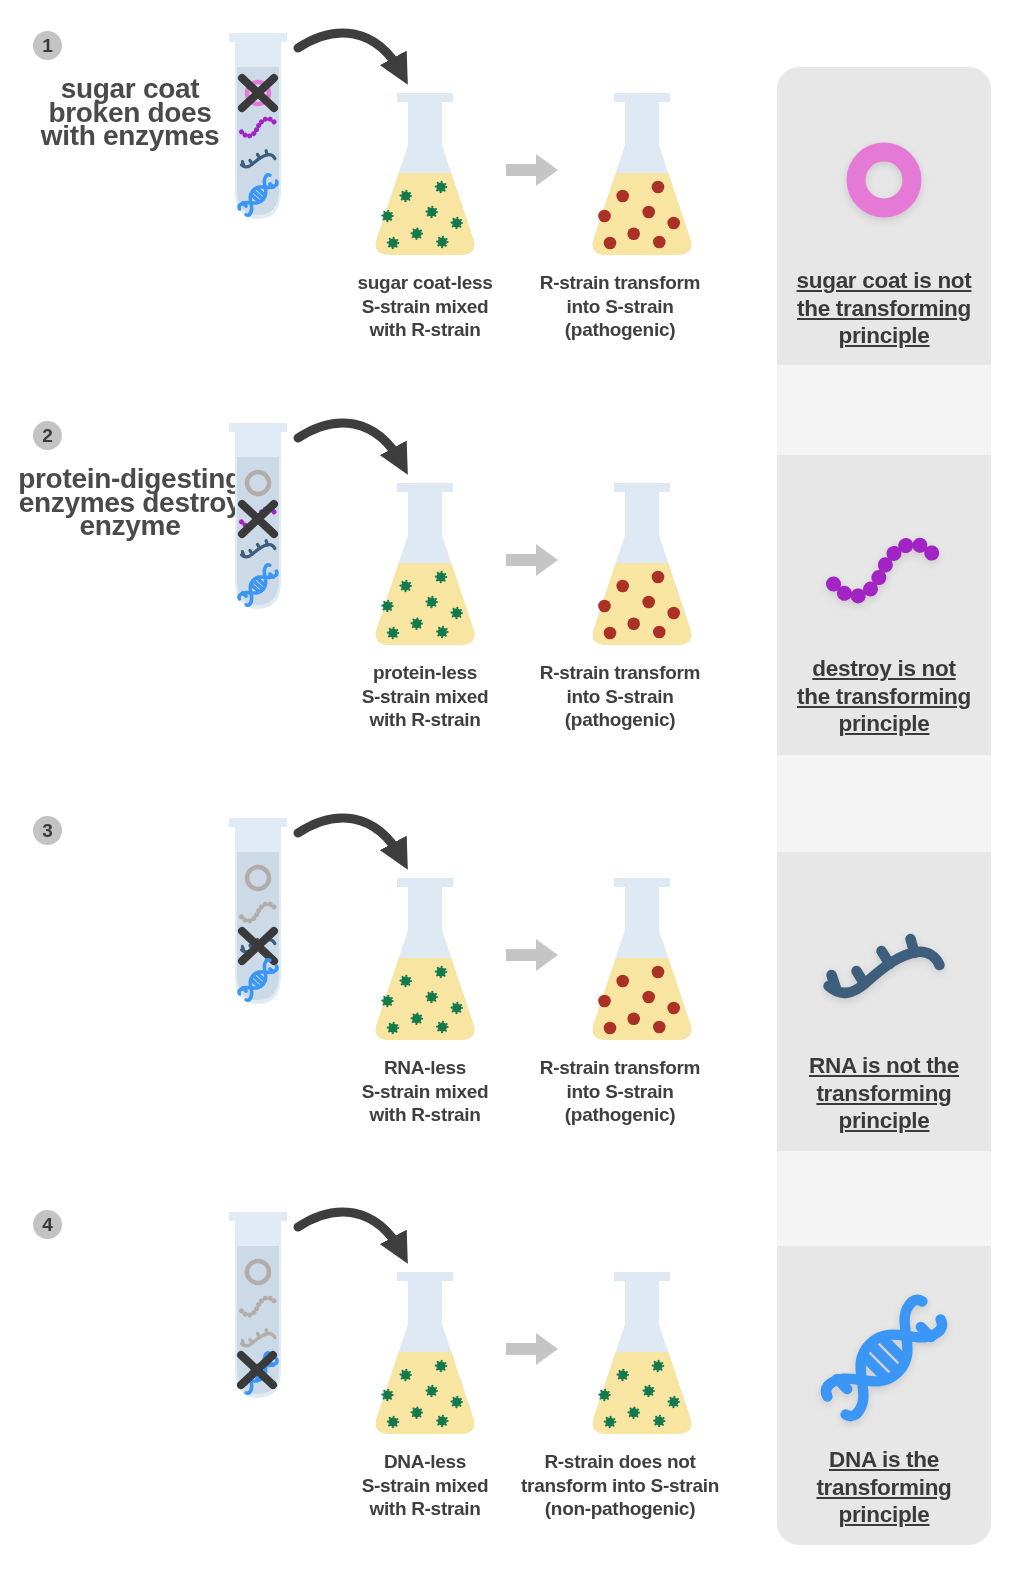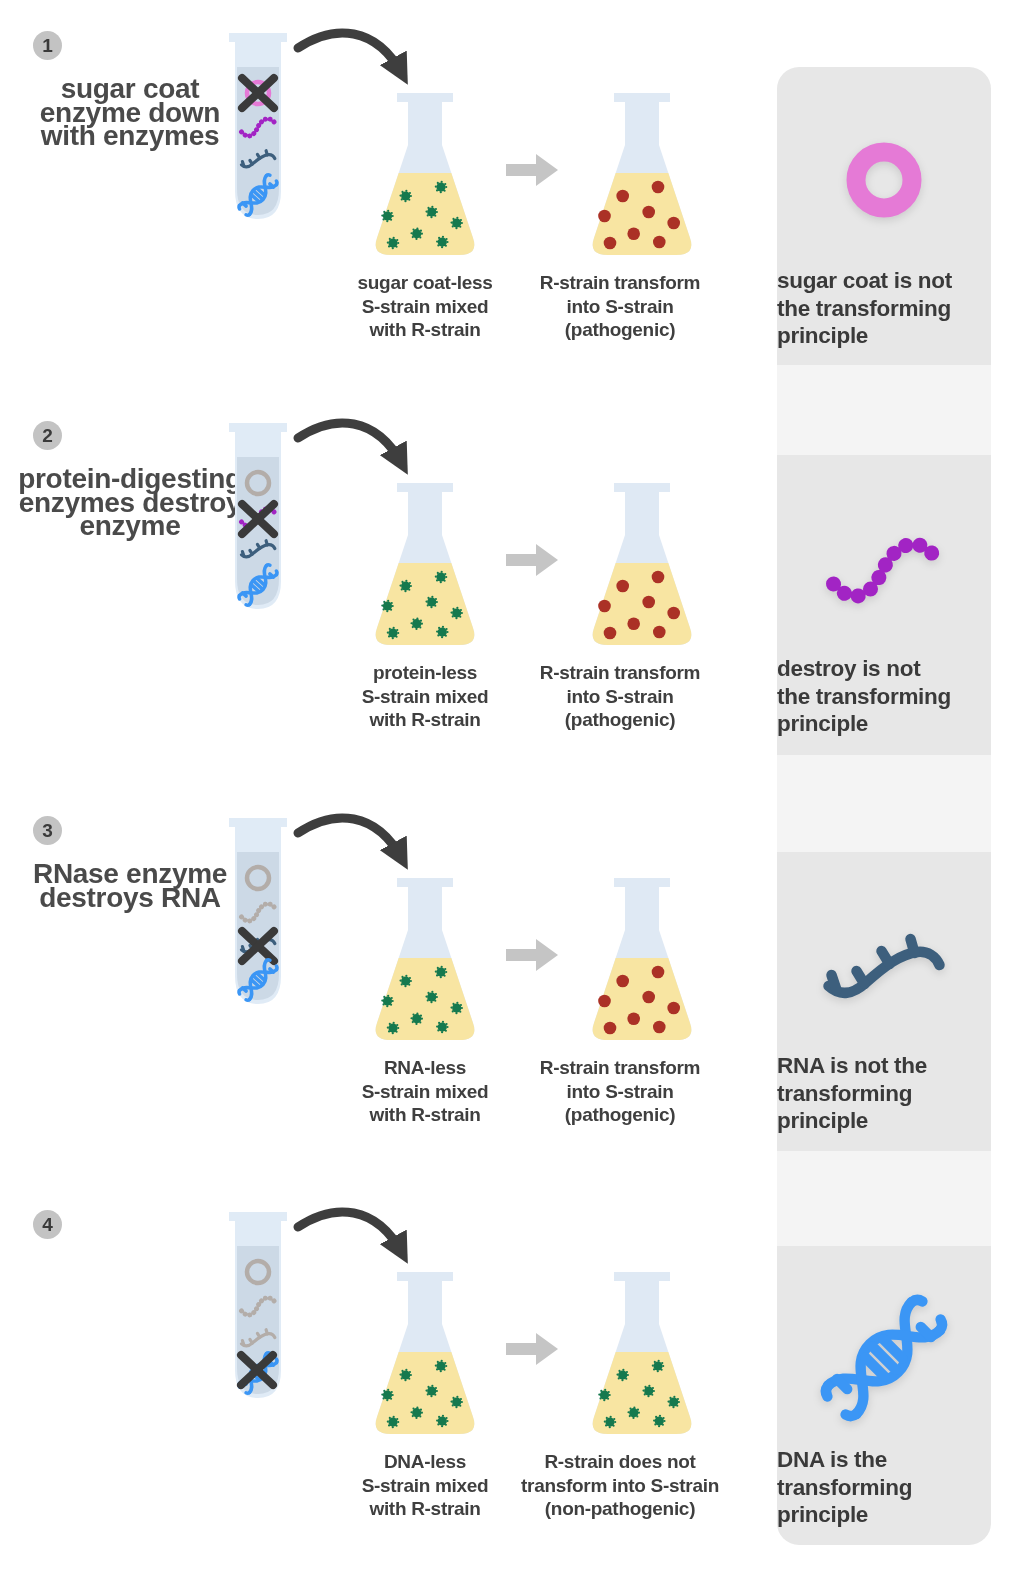--- a/index.html
+++ b/index.html
@@ -35,22 +35,22 @@
   .panel{
     position:absolute;left:777px;top:67px;width:214px;height:1478px;
     border-radius:22px;overflow:hidden;
   }
   .sec{position:relative;width:100%}
   .sec.dark{background:var(--c-panel_dark,#e7e7e7)}
   .sec.light{background:var(--c-panel_light,#f4f4f4)}
   .sec .icon{position:absolute;left:50%;transform:translateX(-50%);
     filter:drop-shadow(0 3px 4px rgba(0,0,0,0.12))}
   .sec .txt{
-    position:absolute;top:200px;left:0;width:100%;
-    font-size:22.5px;font-weight:bold;color:#3a3a3a;line-height:27.5px;letter-spacing:-0.3px;
+    position:absolute;top:200px;left:0;width:100%;text-align:center;
+    font-size:22.5px;font-weight:bold;color:#3a3a3a;line-height:27.5px;letter-spacing:-0.3px;text-decoration:underline;
   }
   .ic-pink{color:var(--c-pink,#e57ad6)}
   .ic-purple{color:var(--c-purple,#a224c4)}
   .ic-slate{color:var(--c-slate,#3d5f7d)}
   .ic-blue{color:var(--c-blue,#3b96f5)}
   .ic-gray{color:var(--c-destroyed_gray,#b3ada9)}
   .ic-x{color:var(--c-x_mark,#3a3a3a)}
   .ic-arrowdark{color:var(--c-arrow_dark,#3e3e3e)}
   .ic-arrowgray{color:var(--c-arrow_gray,#c5c5c5)}
   .dots-green{color:var(--c-green,#15794e)}
@@ -135,21 +135,21 @@
       </g>
   </defs>
 </svg>
 
 <div class="row" style="top:30px">
   <div class="badge">
       <span>1</span>
     </div>
   <div class="side-label">
     <span>sugar coat</span>
-    <span>enzyme down</span>
+    <span>broken does</span>
     <span>with enzymes</span>
   </div>
   <svg class="tube" viewBox="0 0 58 190" width="58" height="190">
     <use href="#g-tube"></use>
     <use href="#g-ring-sm" class="ic-pink" transform="translate(29,60)"></use>
     <use href="#g-x" class="ic-x" transform="translate(29,60)"></use>
     <use href="#g-protein" class="ic-purple" transform="translate(29,95) scale(0.33) translate(-62,-40)"></use>
     <use href="#g-rna" class="ic-slate" transform="translate(29,127) scale(0.30) translate(-63,-42)"></use>
     <use href="#g-dna" class="ic-blue" transform="translate(29,162) rotate(-48) scale(0.27) translate(-80,-35)"></use>
   </svg>
@@ -219,25 +219,20 @@
     <span>R-strain transform</span>
     <span>into S-strain</span>
     <span>(pathogenic)</span>
   </div>
 </div>
 
 <div class="row" style="top:815px">
   <div class="badge">
       <span>3</span>
     </div>
-  <div class="side-label">
-    <span>RNase enzyme</span>
-    <span>destroys RNA</span>
-    <span></span>
-  </div>
   <svg class="tube" viewBox="0 0 58 190" width="58" height="190">
     <use href="#g-tube"></use>
     <use href="#g-ring-sm" class="ic-gray" transform="translate(29,60)"></use>
     <use href="#g-protein" class="ic-gray" transform="translate(29,95) scale(0.33) translate(-62,-40)"></use>
     <use href="#g-rna" class="ic-slate" transform="translate(29,127) scale(0.30) translate(-63,-42)"></use>
     <use href="#g-x" class="ic-x" transform="translate(29,128)"></use>
     <use href="#g-dna" class="ic-blue" transform="translate(29,162) rotate(-48) scale(0.27) translate(-80,-35)"></use>
   </svg>
   <svg class="arc" viewBox="0 0 125 75" width="125" height="75">
       <use href="#g-arc" class="ic-arrowdark"></use>

